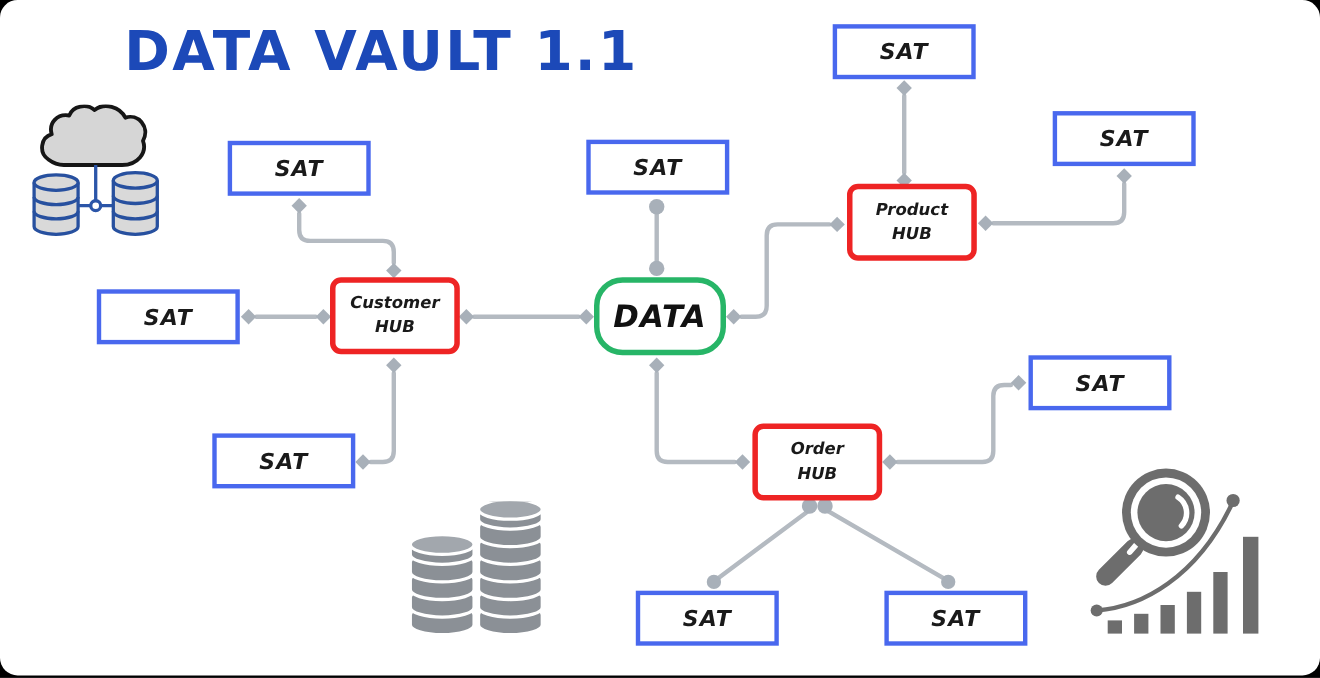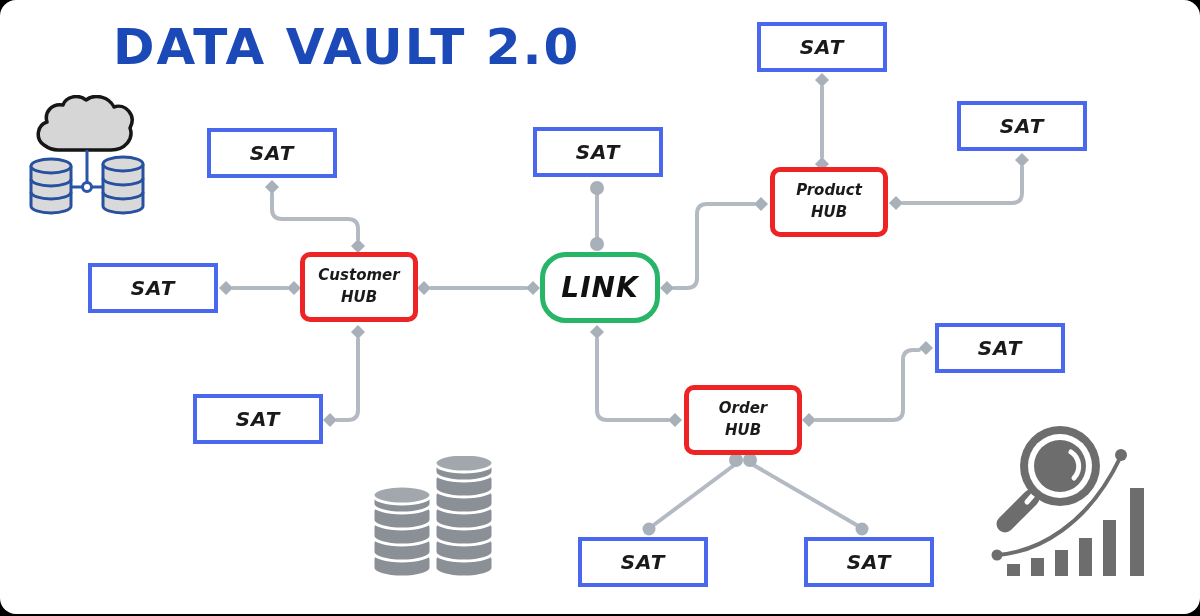--- a/index.html
+++ b/index.html
@@ -87,21 +87,21 @@
       <g fill="#a8b0b9">
         <circle cx="597" cy="188" r="7"></circle>
         <circle cx="597" cy="244" r="7"></circle>
         <circle cx="736" cy="460" r="7"></circle>
         <circle cx="750" cy="460" r="7"></circle>
         <circle cx="649" cy="529" r="6.5"></circle>
         <circle cx="862" cy="529" r="6.5"></circle>
       </g>
     </svg>
 
-    <div class="title">DATA VAULT 2.0</div>
+    <div class="title">DATA VAULT 1.1</div>
 
     <div class="node sat" style="left:207px;top:128px;">
         <span>SAT</span>
       </div>
     <div class="node sat" style="left:88px;top:263px;">
         <span>SAT</span>
       </div>
     <div class="node sat" style="left:193px;top:394px;">
         <span>SAT</span>
       </div>
@@ -131,21 +131,21 @@
     <div class="node hub" style="left:770px;top:167px;">
       <span>Product</span>
       <span>HUB</span>
     </div>
     <div class="node hub" style="left:684px;top:385px;justify-content:center;">
       <span>Order</span>
       <span>HUB</span>
     </div>
 
     <div class="node link-node" style="left:540px;top:252px;">
-      <span>LINK</span>
+      <span>DATA</span>
     </div>
 
     <svg class="icon-abs" style="left:25px;top:95px;" width="125" height="140" viewBox="0 0 125 140">
       <path d="M33,55 H86 C100,55 109,44 105,33 C112,20 100,8 89,12 C84,2 70,-2 61,5 C54,-1 41,1 38,10 C27,8 19,17 22,27 C12,30 10,44 19,50 C23,53 27,55 33,55 Z" fill="#d6d6d6" stroke="#161616" stroke-width="3.5" stroke-linejoin="round"></path>
       <path d="M62,55 V88" stroke="#2b55a8" stroke-width="3" fill="none"></path>
       <path d="M44,92 H80" stroke="#2b55a8" stroke-width="3" fill="none"></path>
       <circle cx="62" cy="92" r="4.5" fill="#fff" stroke="#2b55a8" stroke-width="3"></circle>
       <g fill="#d9d9d9" stroke="#27509f" stroke-width="3">
         <path d="M6,71 v40 a20,7 0 0 0 40,0 v-40"></path>
         <ellipse cx="26" cy="71" rx="20" ry="7"></ellipse>

